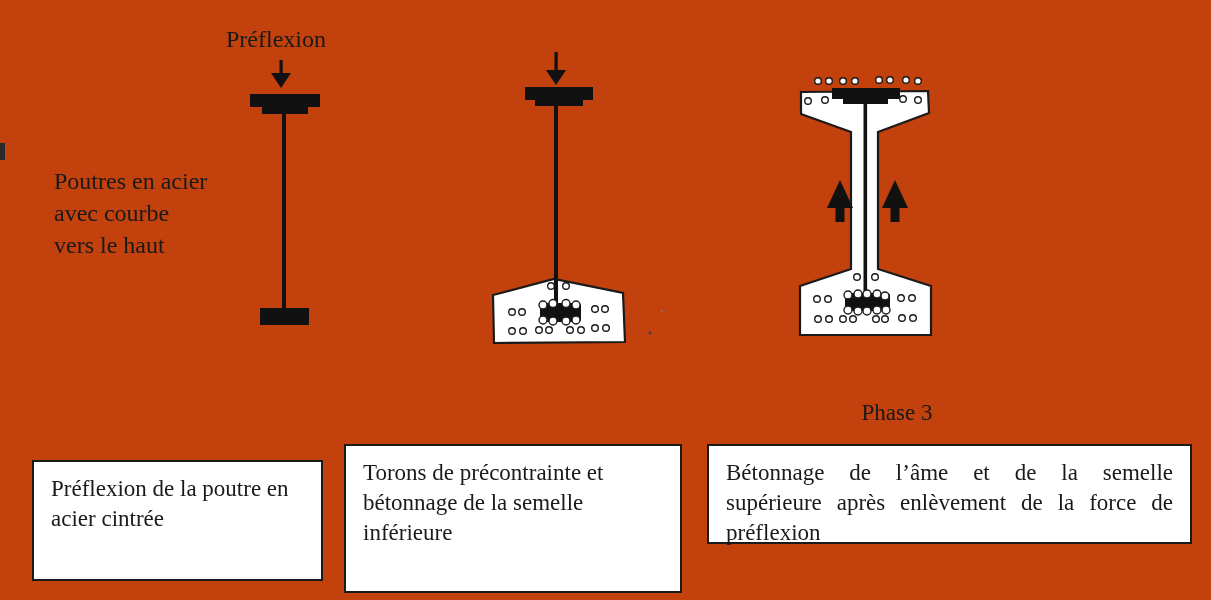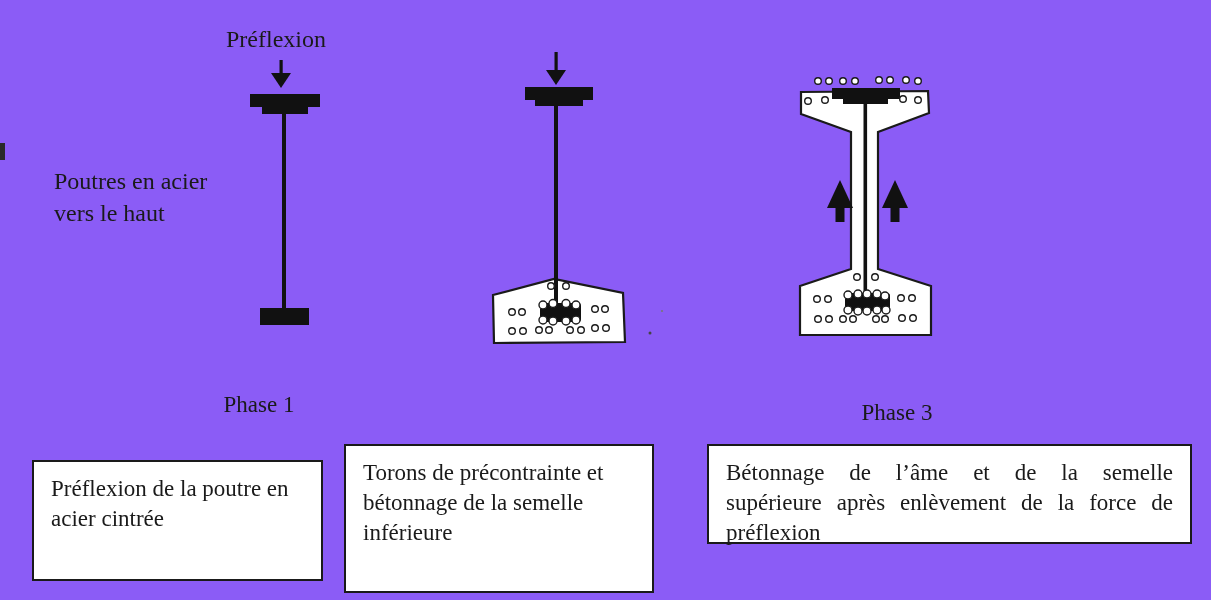--- a/index.html
+++ b/index.html
@@ -1,35 +1,35 @@
 <!DOCTYPE html>
 <html><head>
 <meta charset="utf-8">
 <style>
   html,body { margin:0; padding:0; background:#ffffff; }
   .page {
     position:relative; width:1211px; height:600px; overflow:hidden;
-    background:#8b5cf6; color:#1a1a1a;
+    background:#c2410c; color:#1a1a1a;
     font-family:"Liberation Serif", serif;
   }
   .figure-svg { position:absolute; left:0; top:0; width:1211px; height:600px; }
   .txt { position:absolute; white-space:nowrap; }
   .preflexion-label { left:214px; top:26px; width:124px; text-align:center; font-size:24px; }
   .side-note { left:54px; top:144px; font-size:24px; line-height:32px;margin-top:21px; }
   .phase-label { top:392px; width:140px; text-align:center; font-size:23px; }
   .phase-label.p1 { left:189px; }
   .phase-label.p2 { left:450px; }
   .phase-label.p3 { left:827px;margin-top:8px; }
   .caption-box {
     position:absolute; top:444px; box-sizing:border-box;
     border:2px solid #1a1a1a; background:#ffffff;
     padding:12px 17px 10px 17px; font-size:23px; line-height:30px;
   }
   .caption-box.b1 { left:32px;  width:291px; height:121px;margin-top:16px; }
-  .caption-box.b2 { left:344px; width:310px; height:149px; }
+  .caption-box.b2 { left:344px; width:338px; height:149px; }
   .caption-box.b3 { left:707px; width:485px; height:100px; text-align:justify; word-spacing:3px; }
 </style>
 </head>
 <body>
 
 <div class="page">
 
   <svg class="figure-svg" viewBox="0 0 1211 600">
 
     <rect x="0" y="143" width="5" height="17" fill="#2a2a2a"></rect>
@@ -163,24 +163,24 @@
         <circle cx="876" cy="319" r="3.3"></circle>
           <circle cx="885" cy="319" r="3.3"></circle>
       </g>
     </g>
   </svg>
 
   <div class="txt preflexion-label">Préflexion</div>
 
   <div class="txt side-note">
     <div>Poutres en acier</div>
+    <div>avec courbe</div>
     <div>vers le haut</div>
   </div>
 
-  <div class="txt phase-label p1">Phase 1</div>
   <div class="txt phase-label p3">Phase 3</div>
 
   <div class="caption-box b1">
     <span>Préflexion de la poutre en acier cintrée</span>
   </div>
   <div class="caption-box b2">
     <span>Torons de précontrainte et bétonnage de la semelle inférieure</span>
   </div>
   <div class="caption-box b3">
     <span>Bétonnage de l’âme et de la semelle supérieure après enlèvement de la force de préflexion</span>

